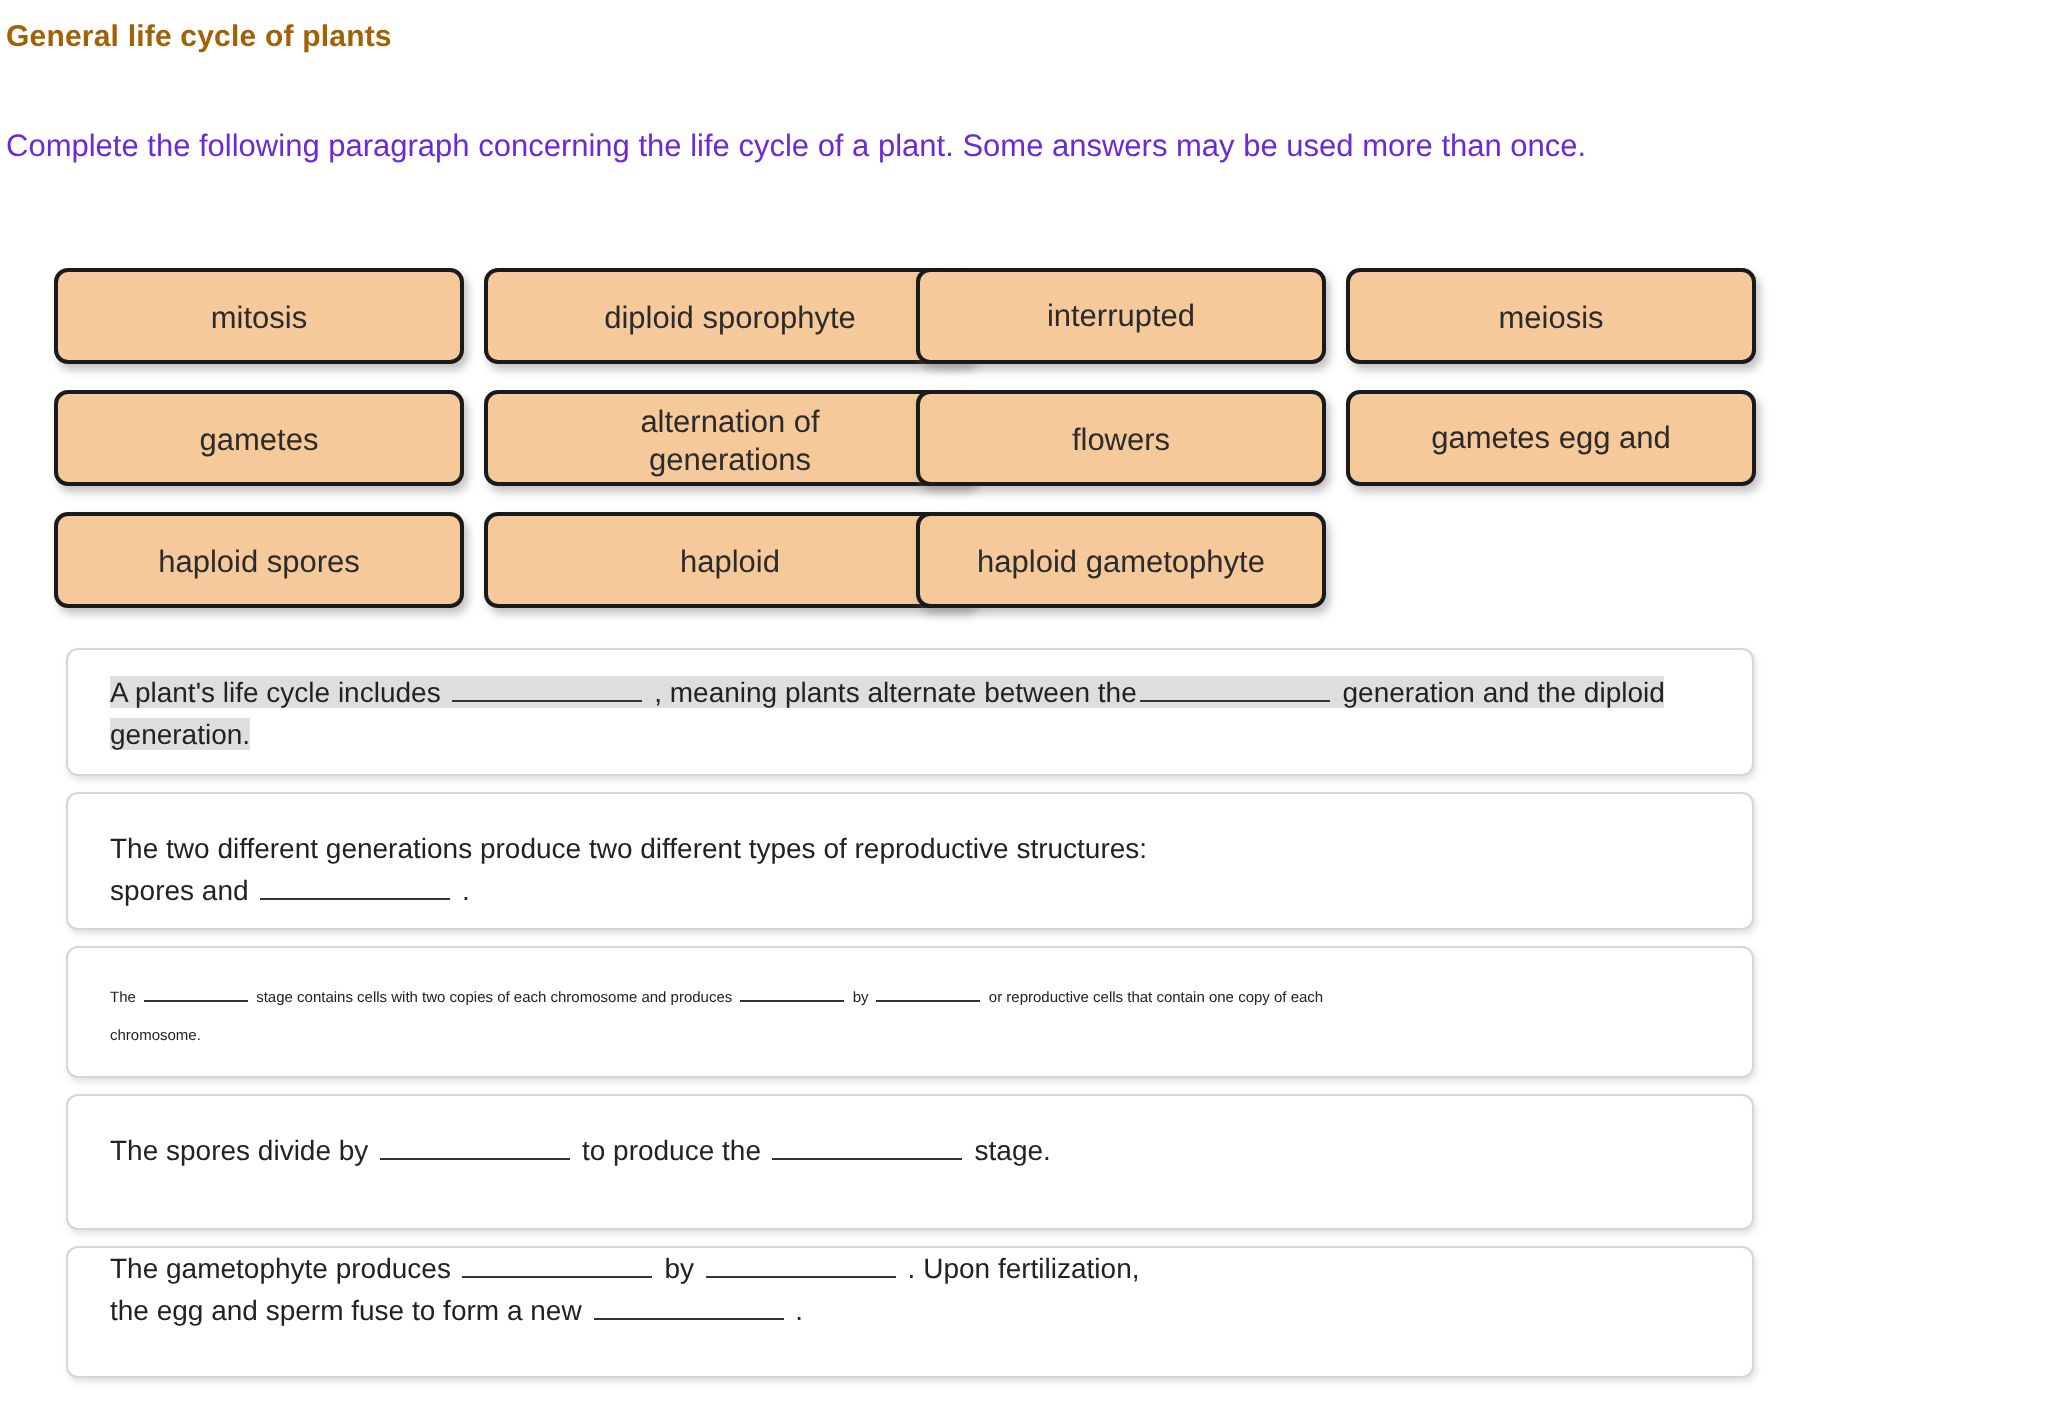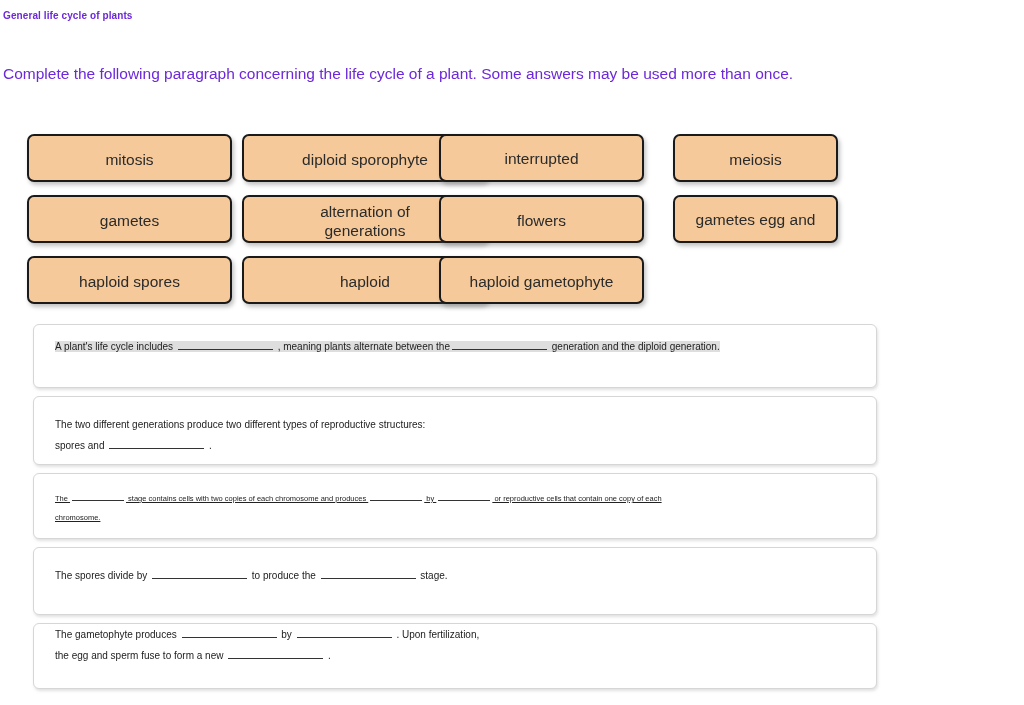--- a/index.html
+++ b/index.html
@@ -15,23 +15,23 @@
     font-family: "Liberation Sans", sans-serif;
     color: #222222;
     -webkit-font-smoothing: antialiased;
   }
 
   
   .page-title {
     position: absolute;
     left: 3px;
     top: 10px;
-    font-size: 10px;
+    font-size: 15px;
     font-weight: bold;
-    color: #6d28d9;
+    color: #a16207;
     letter-spacing: 0.1px;
   }
   .instructions {
     position: absolute;
     left: 3px;
     top: 65px;
     font-size: 15.5px;
     color: #6d28d9;
     white-space: nowrap;
   }
@@ -69,49 +69,49 @@
     overflow: visible;
   }
   .tile.overflow .tline2 {
     display: block;
     position: relative;
     z-index: -1;
   }
 
   .c1 { left: 0px;   width: 205px; }
   .c2 { left: 215px; width: 246px; }
-  .c3 { left: 412px; width: 205px; }
-  .c4 { left: 646px; width: 165px; }
+  .c3 { left: 431px; width: 205px; }
+  .c4 { left: 646px; width: 205px; }
   .r1 { top: 0px; }
   .r2 { top: 61px; }
   .r3 { top: 122px; }
 
   
   .answers {
     position: absolute;
     left: 33px;
     top: 324px;
     width: 844px;
   }
   .abox {
     box-sizing: border-box;
     width: 844px;
     background: #ffffff;
     border: 1px solid #d6d6d6;
     border-radius: 6px;
     box-shadow: 1px 2px 3px rgba(170,170,170,0.35);
     margin-bottom: 8px;
     padding: 14px 20px 14px 21px;
-    font-size: 10px;
+    font-size: 14px;
     line-height: 21px;
     color: #222222;
   }
   .abox.b1 { height: 64px; padding-top: 11px; }
   .abox.b2 { height: 69px; padding-top: 17px; }
-  .abox.b3 { height: 66px; padding-top: 15px; text-decoration: underline; }
+  .abox.b3 { height: 66px; padding-top: 15px; }
   .abox.b4 { height: 68px; padding-top: 17px; }
   .abox.b5 { height: 66px; padding-top: 0; }
 
   
   .abox.b1 .line {
     background: #dedede;
     display: inline;
     box-decoration-break: clone;
     -webkit-box-decoration-break: clone;
   }

